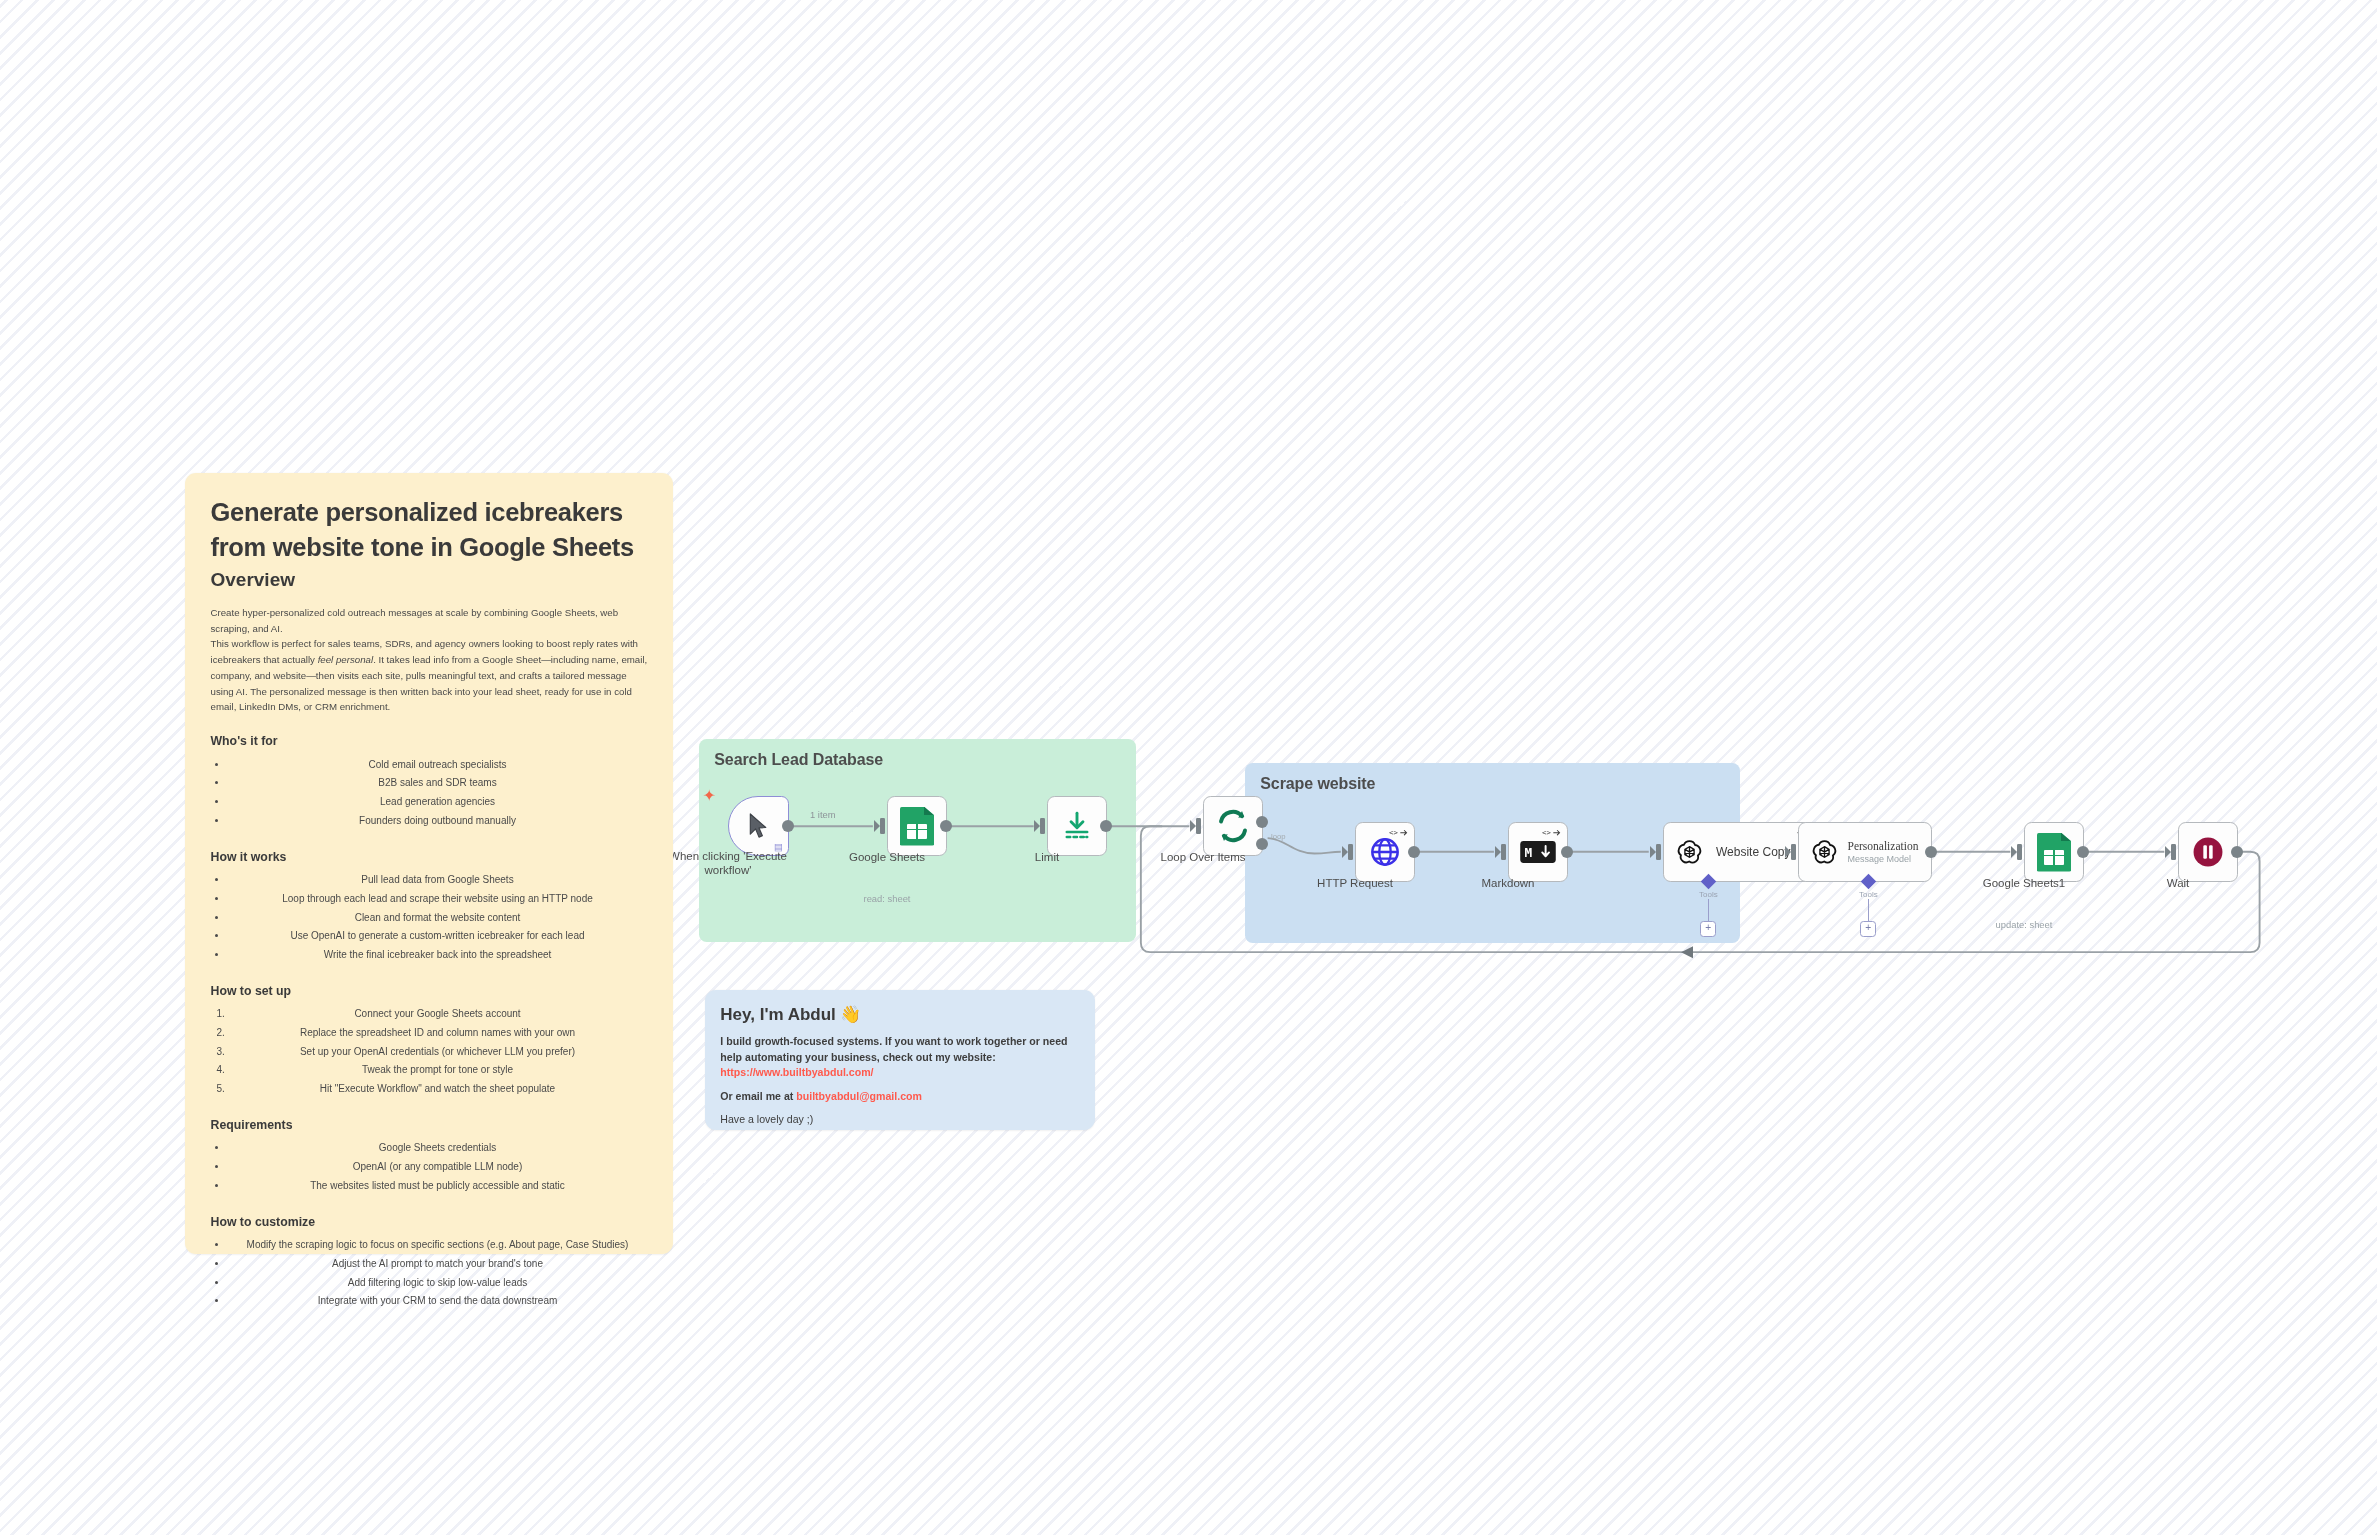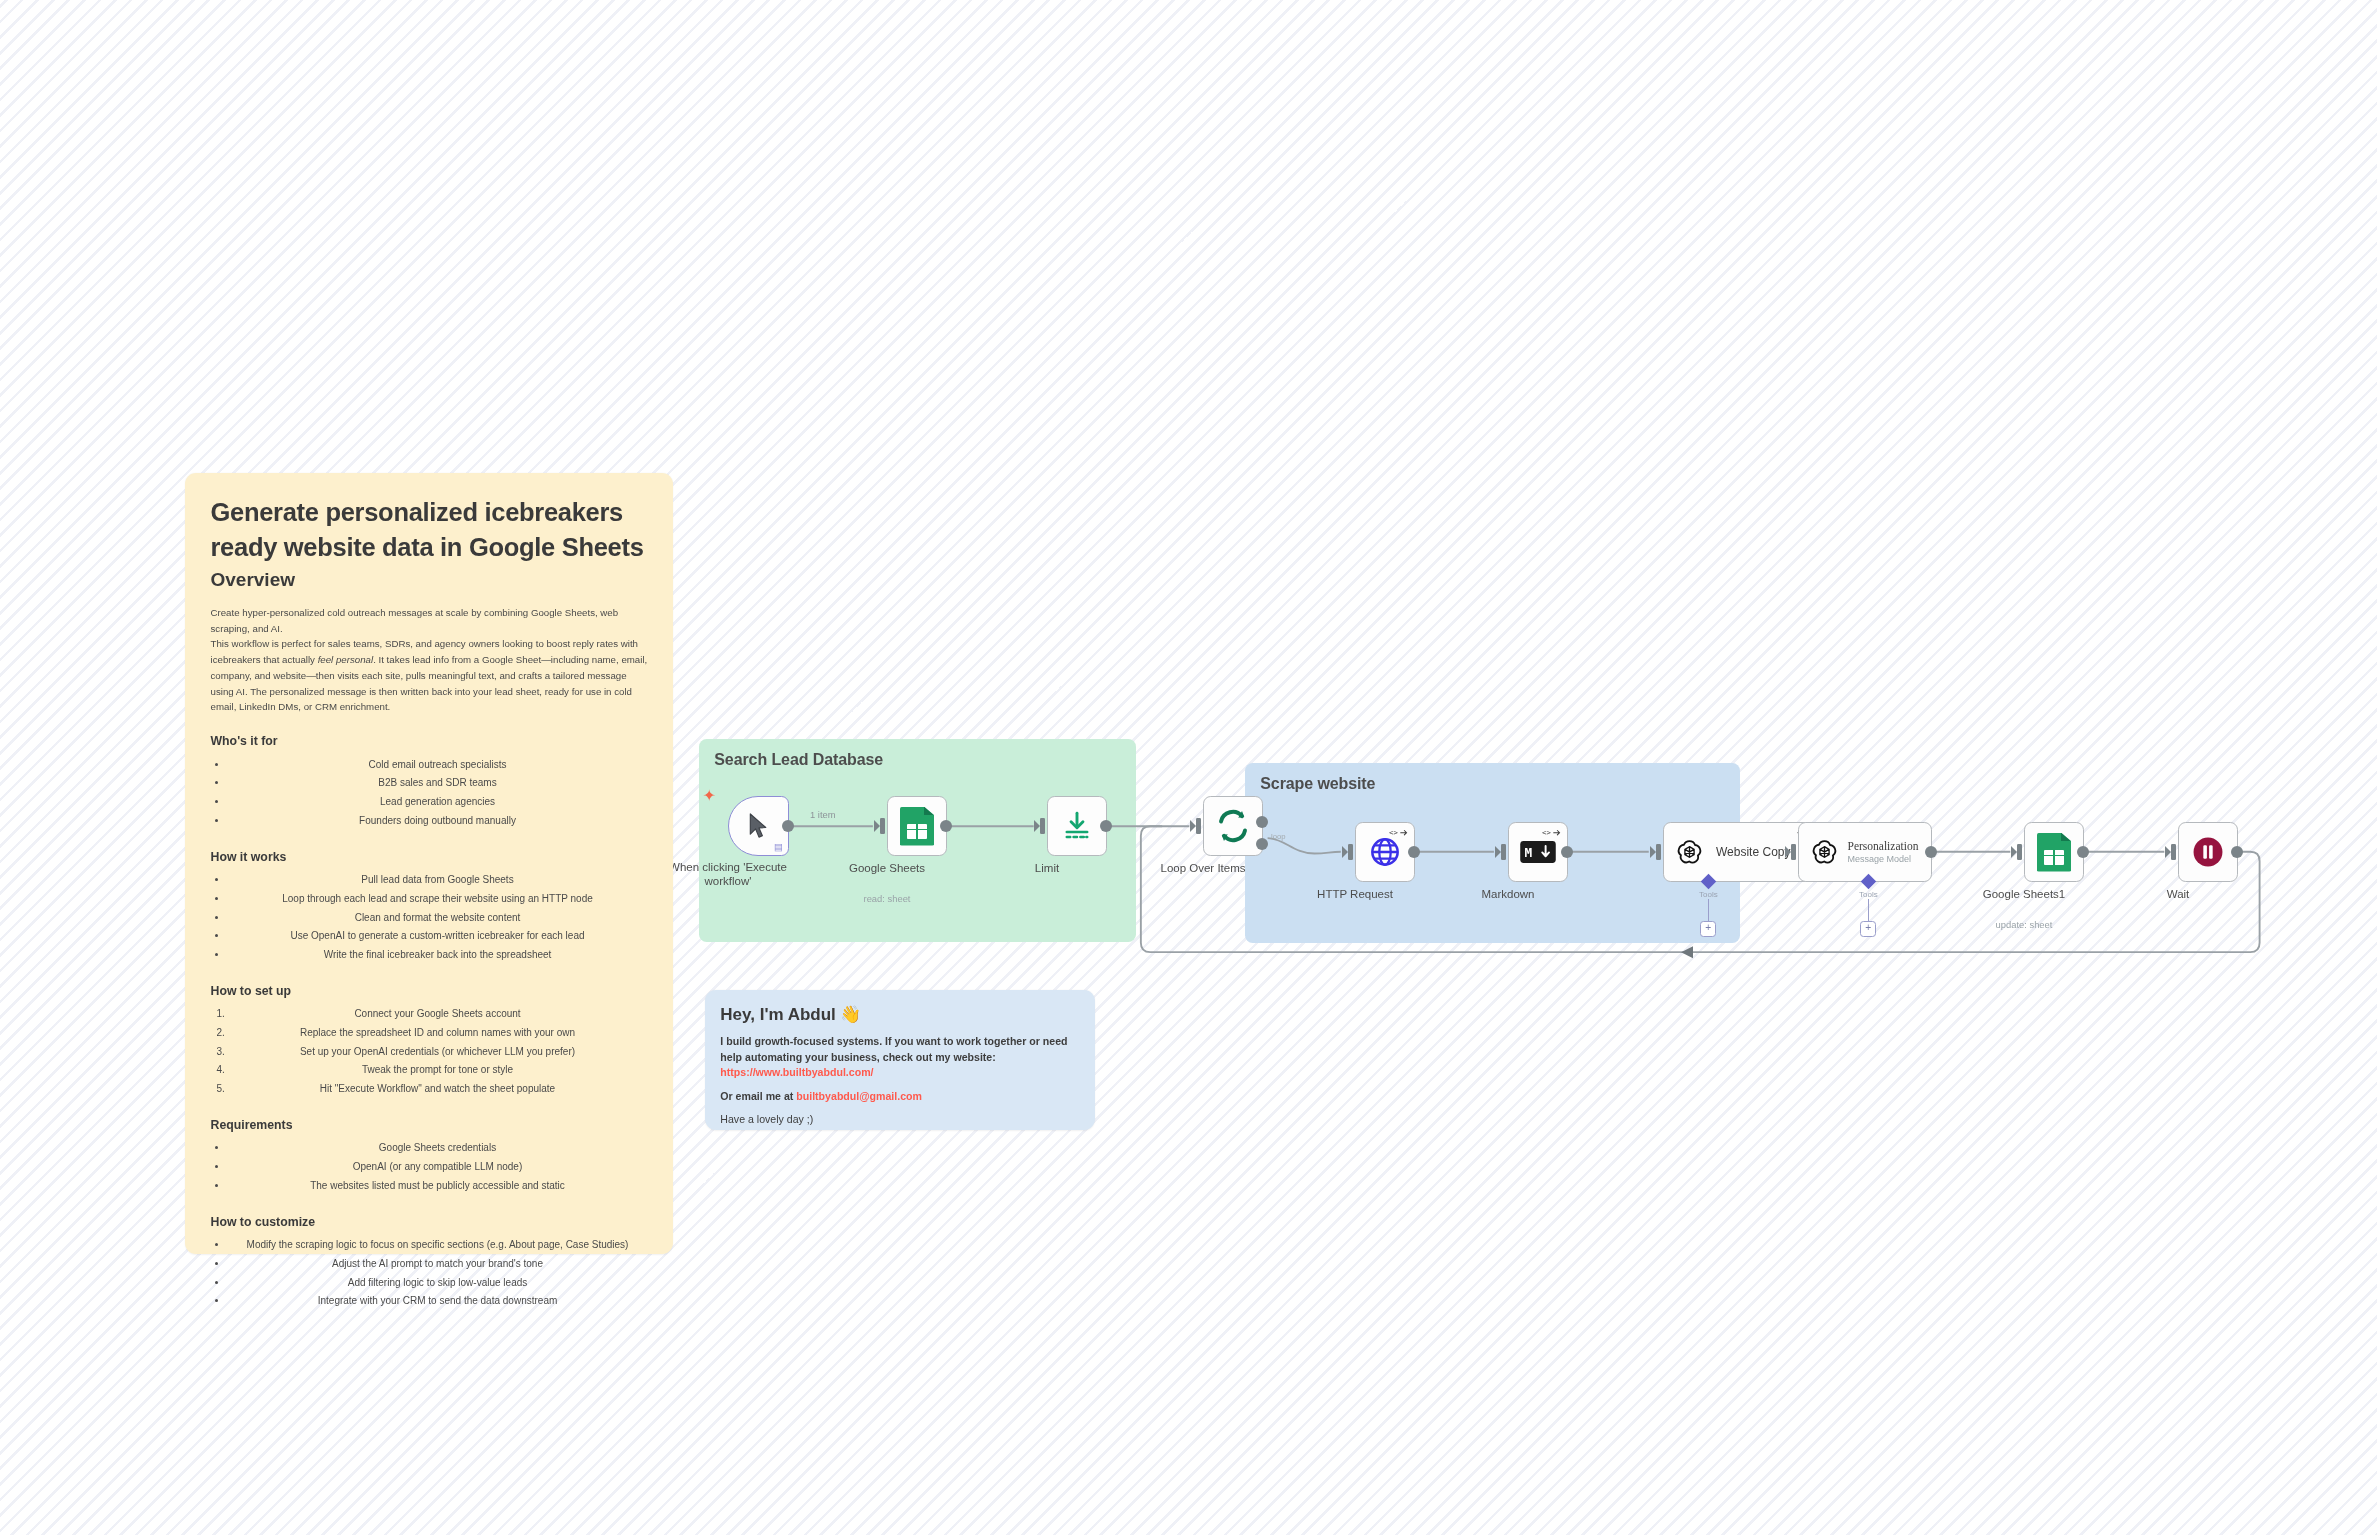--- a/index.html
+++ b/index.html
@@ -89,21 +89,21 @@
   .node {
     position: absolute;
     background: #fdfdfd;
     border: 1.4px solid #b5b9bd;
     border-radius: 7.7px;
     display: flex; align-items: center; justify-content: center;
   }
   .node-sq { width: 60px; height: 60px; }
   .node-wide { width: 160px; height: 60px; justify-content: flex-start; padding-left: 11px; }
   .node-label {
-    position: absolute; top: 65px; left: 50%; transform: translateX(-50%);
+    position: absolute; top: 54px; left: 50%; transform: translateX(-50%);
     font-size: 11.5px; color: #4d4d4d; white-space: nowrap; text-align: center;
     line-height: 1.22;
   }
   .node-sublabel {
     position: absolute; top: 97px; left: 50%; transform: translateX(-50%);
     font-size: 9.4px; color: #9aa3a8; white-space: nowrap;
   }
   .node-label.two { line-height: 1.2; }
 
   .node-wrap { position: absolute; }
@@ -403,21 +403,21 @@
         <rect x="21.3" y="12" width="4.2" height="16" rx="1.4" fill="#ffffff"></rect>
       </svg>
       <div class="dot-out"></div>
     </div>
     <div class="node-label">Wait</div>
   </div>
 
   <div class="sticky sticky-yellow" id="note-overview">
     <h1>
       <span>Generate personalized icebreakers</span><br>
-      <span>ready website data in Google Sheets</span>
+      <span>from website tone in Google Sheets</span>
     </h1>
     <h2>Overview</h2>
     <p class="body">Create hyper-personalized cold outreach messages at scale by combining Google Sheets, web scraping, and AI.</p>
     <p class="body">
       <span>This workflow is perfect for sales teams, SDRs, and agency owners looking to boost reply rates with icebreakers that actually </span><em>feel personal</em><span>. It takes lead info from a Google Sheet—including name, email, company, and website—then visits each site, pulls meaningful text, and crafts a tailored message using AI. The personalized message is then written back into your lead sheet, ready for use in cold email, LinkedIn DMs, or CRM enrichment.</span>
     </p>
 
     <div id="note-sections">
         <h3>Who's it for</h3>
         <ul>

